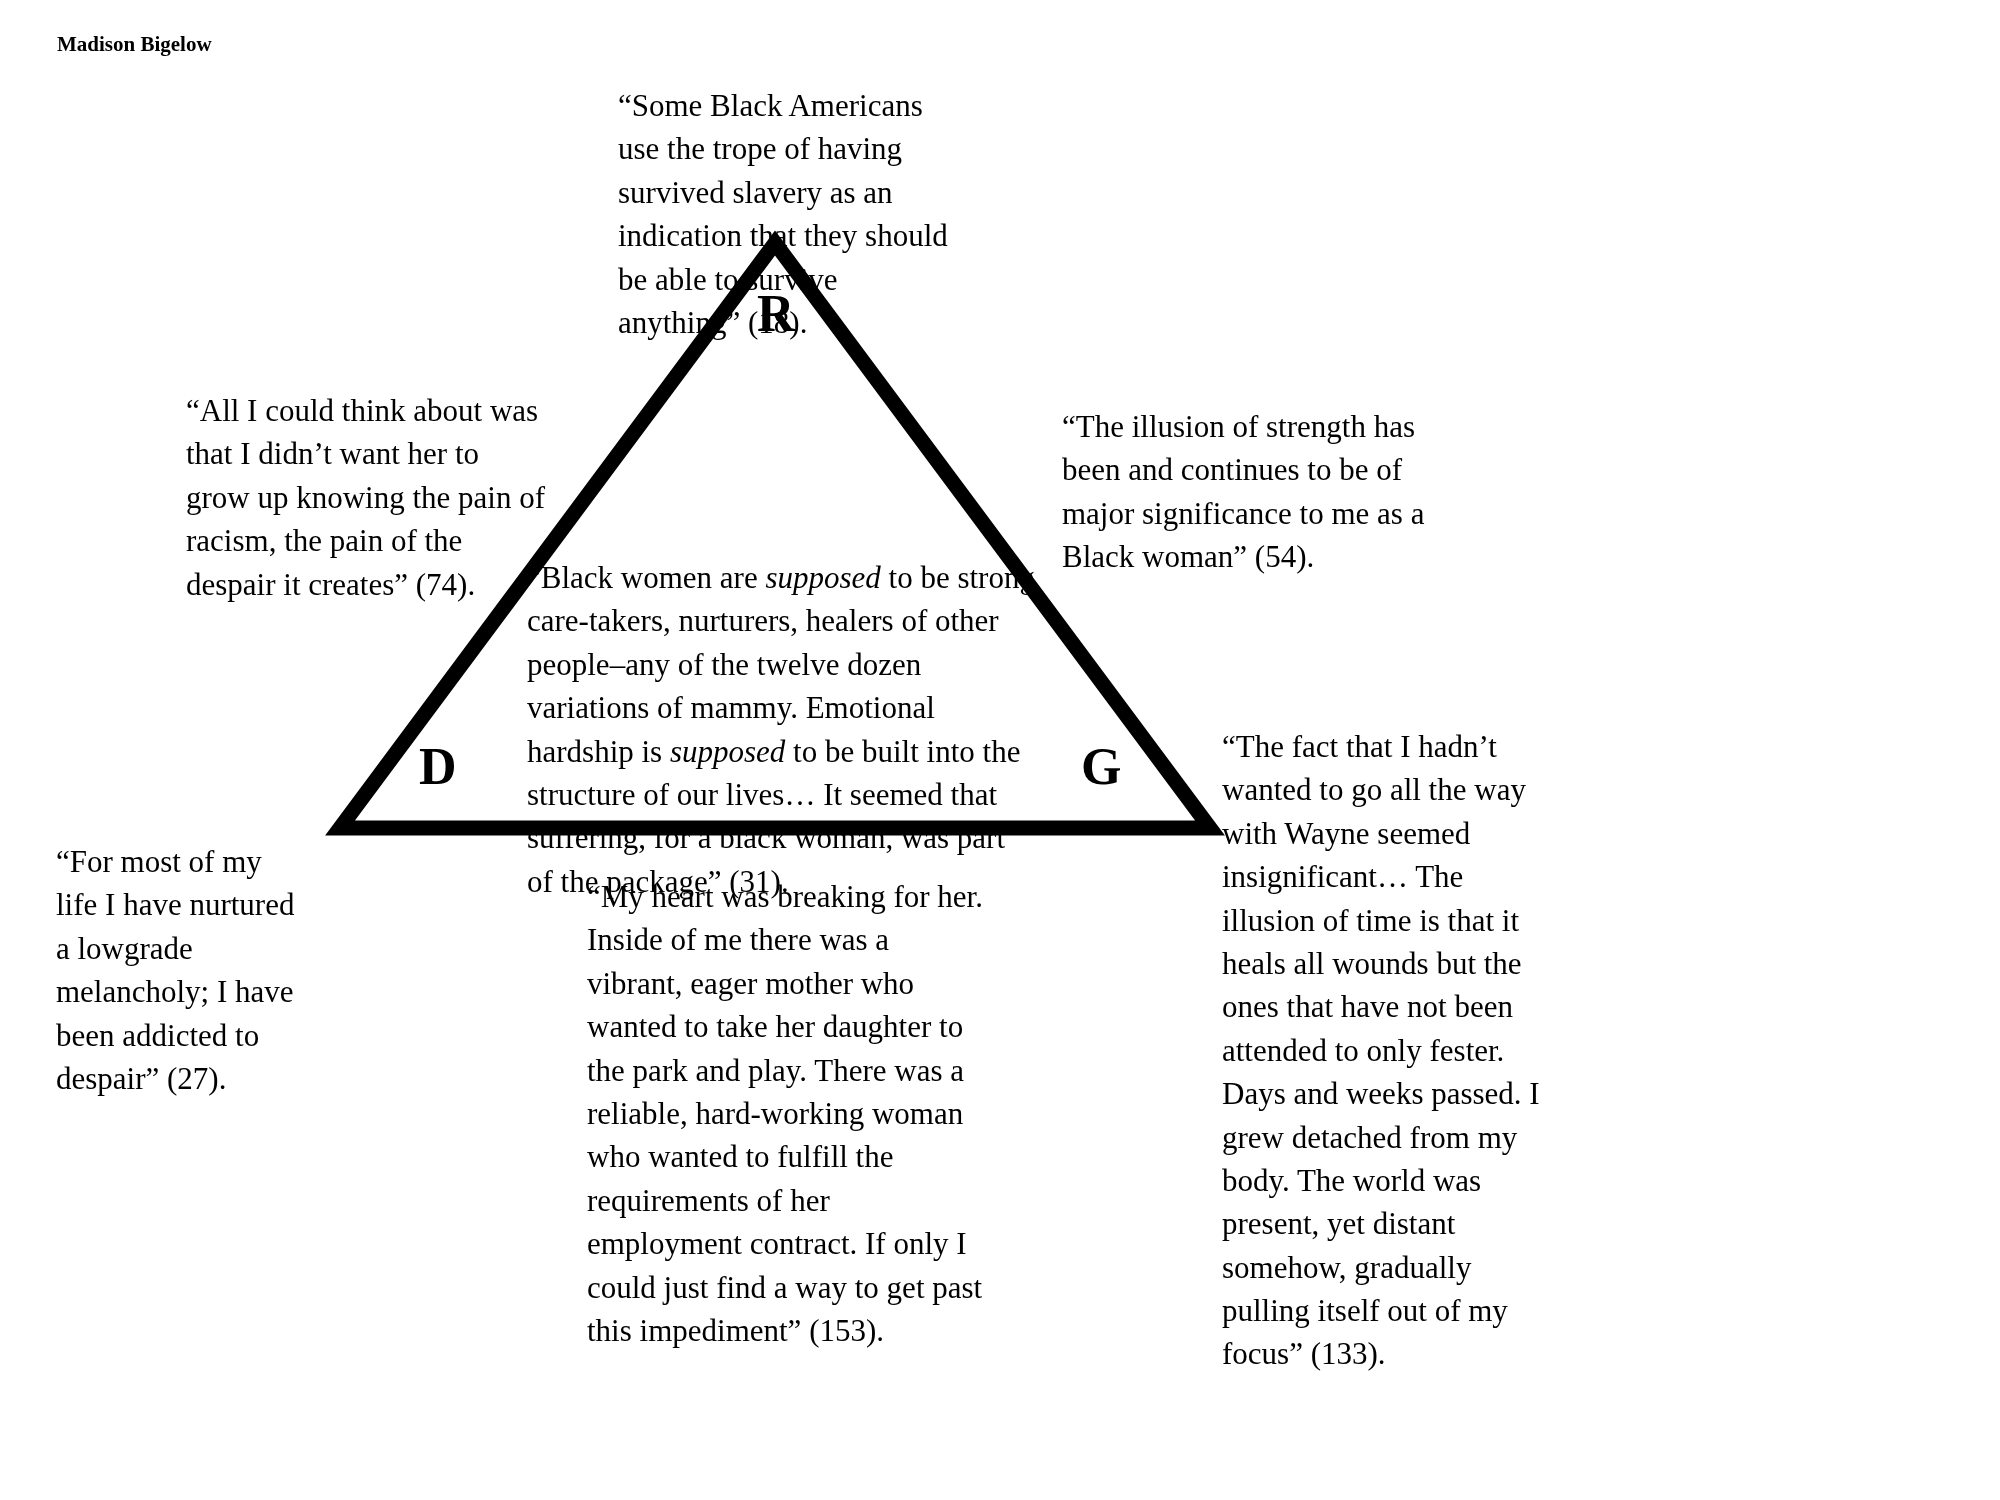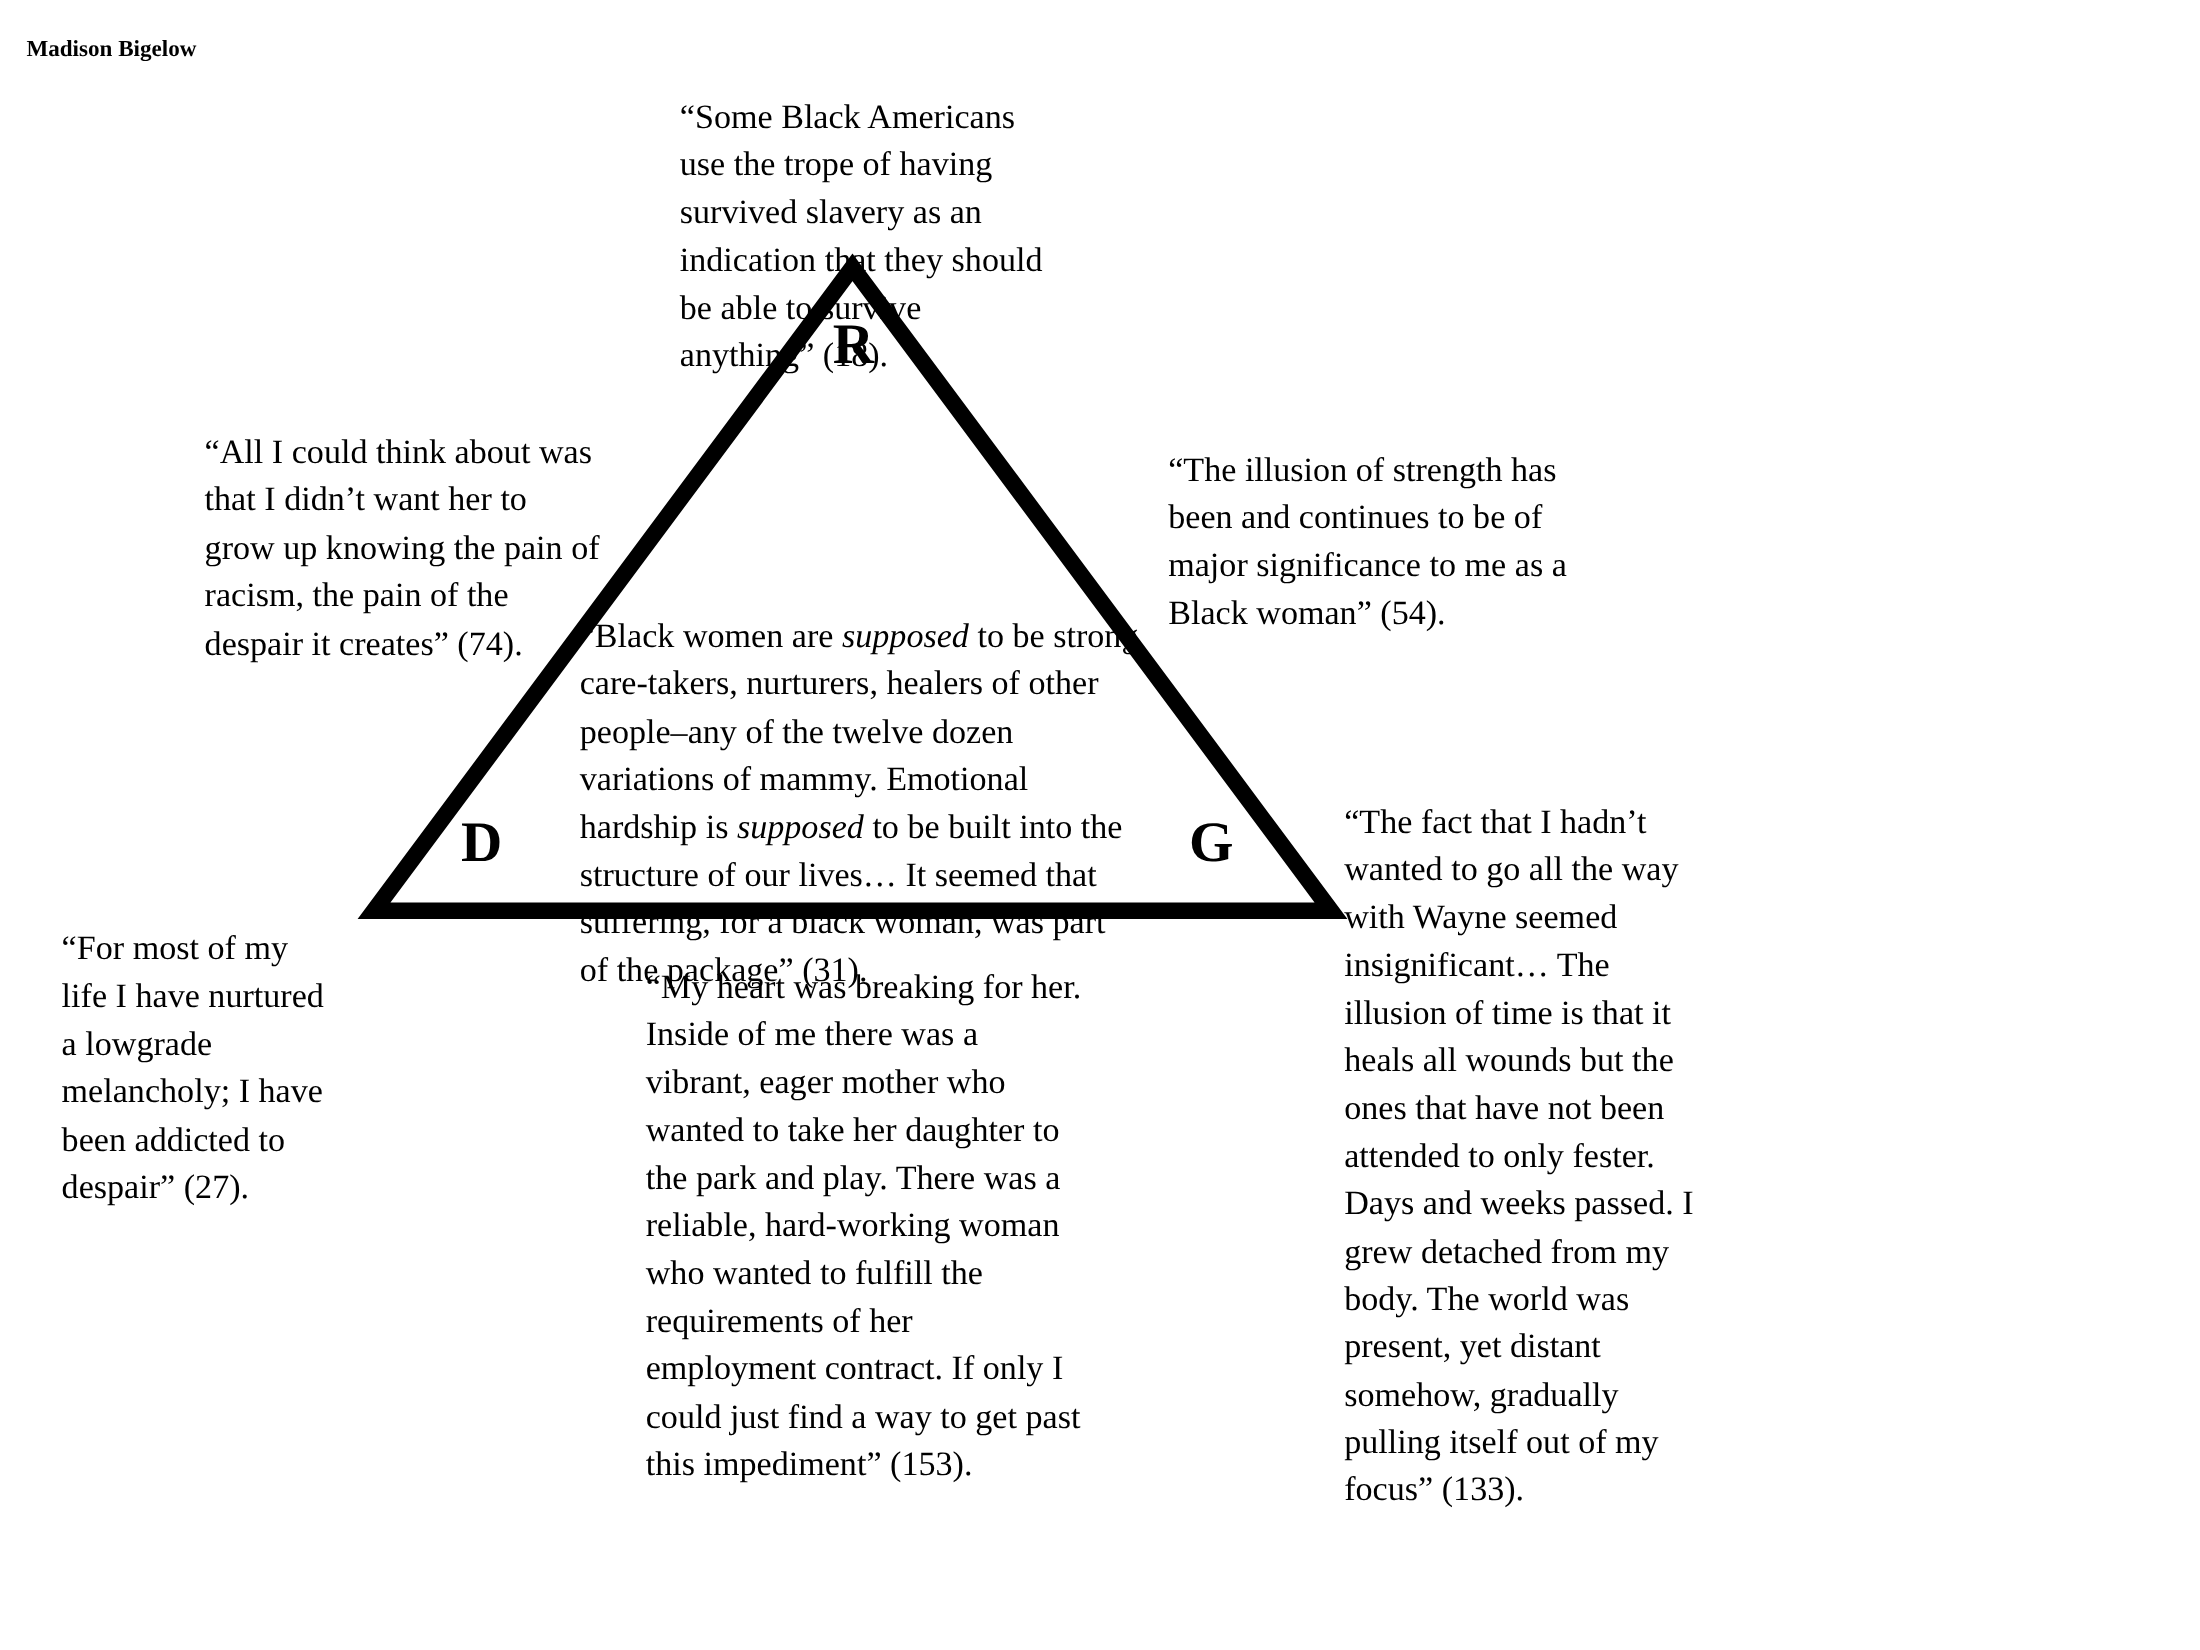--- a/index.html
+++ b/index.html
@@ -40,20 +40,21 @@
     margin: 0;
   }
   .title .ital {
     font-style: italic;
   }
   .byline {
     font-size: 21px;
     font-weight: bold;
     line-height: 1.2;
     margin-top: 6px;
+    margin-left: 33px;
   }
 
   
   #triangle-svg {
     position: absolute;
     left: 320px;
     top: 225px;
     width: 910px;
     height: 625px;
     overflow: visible;

